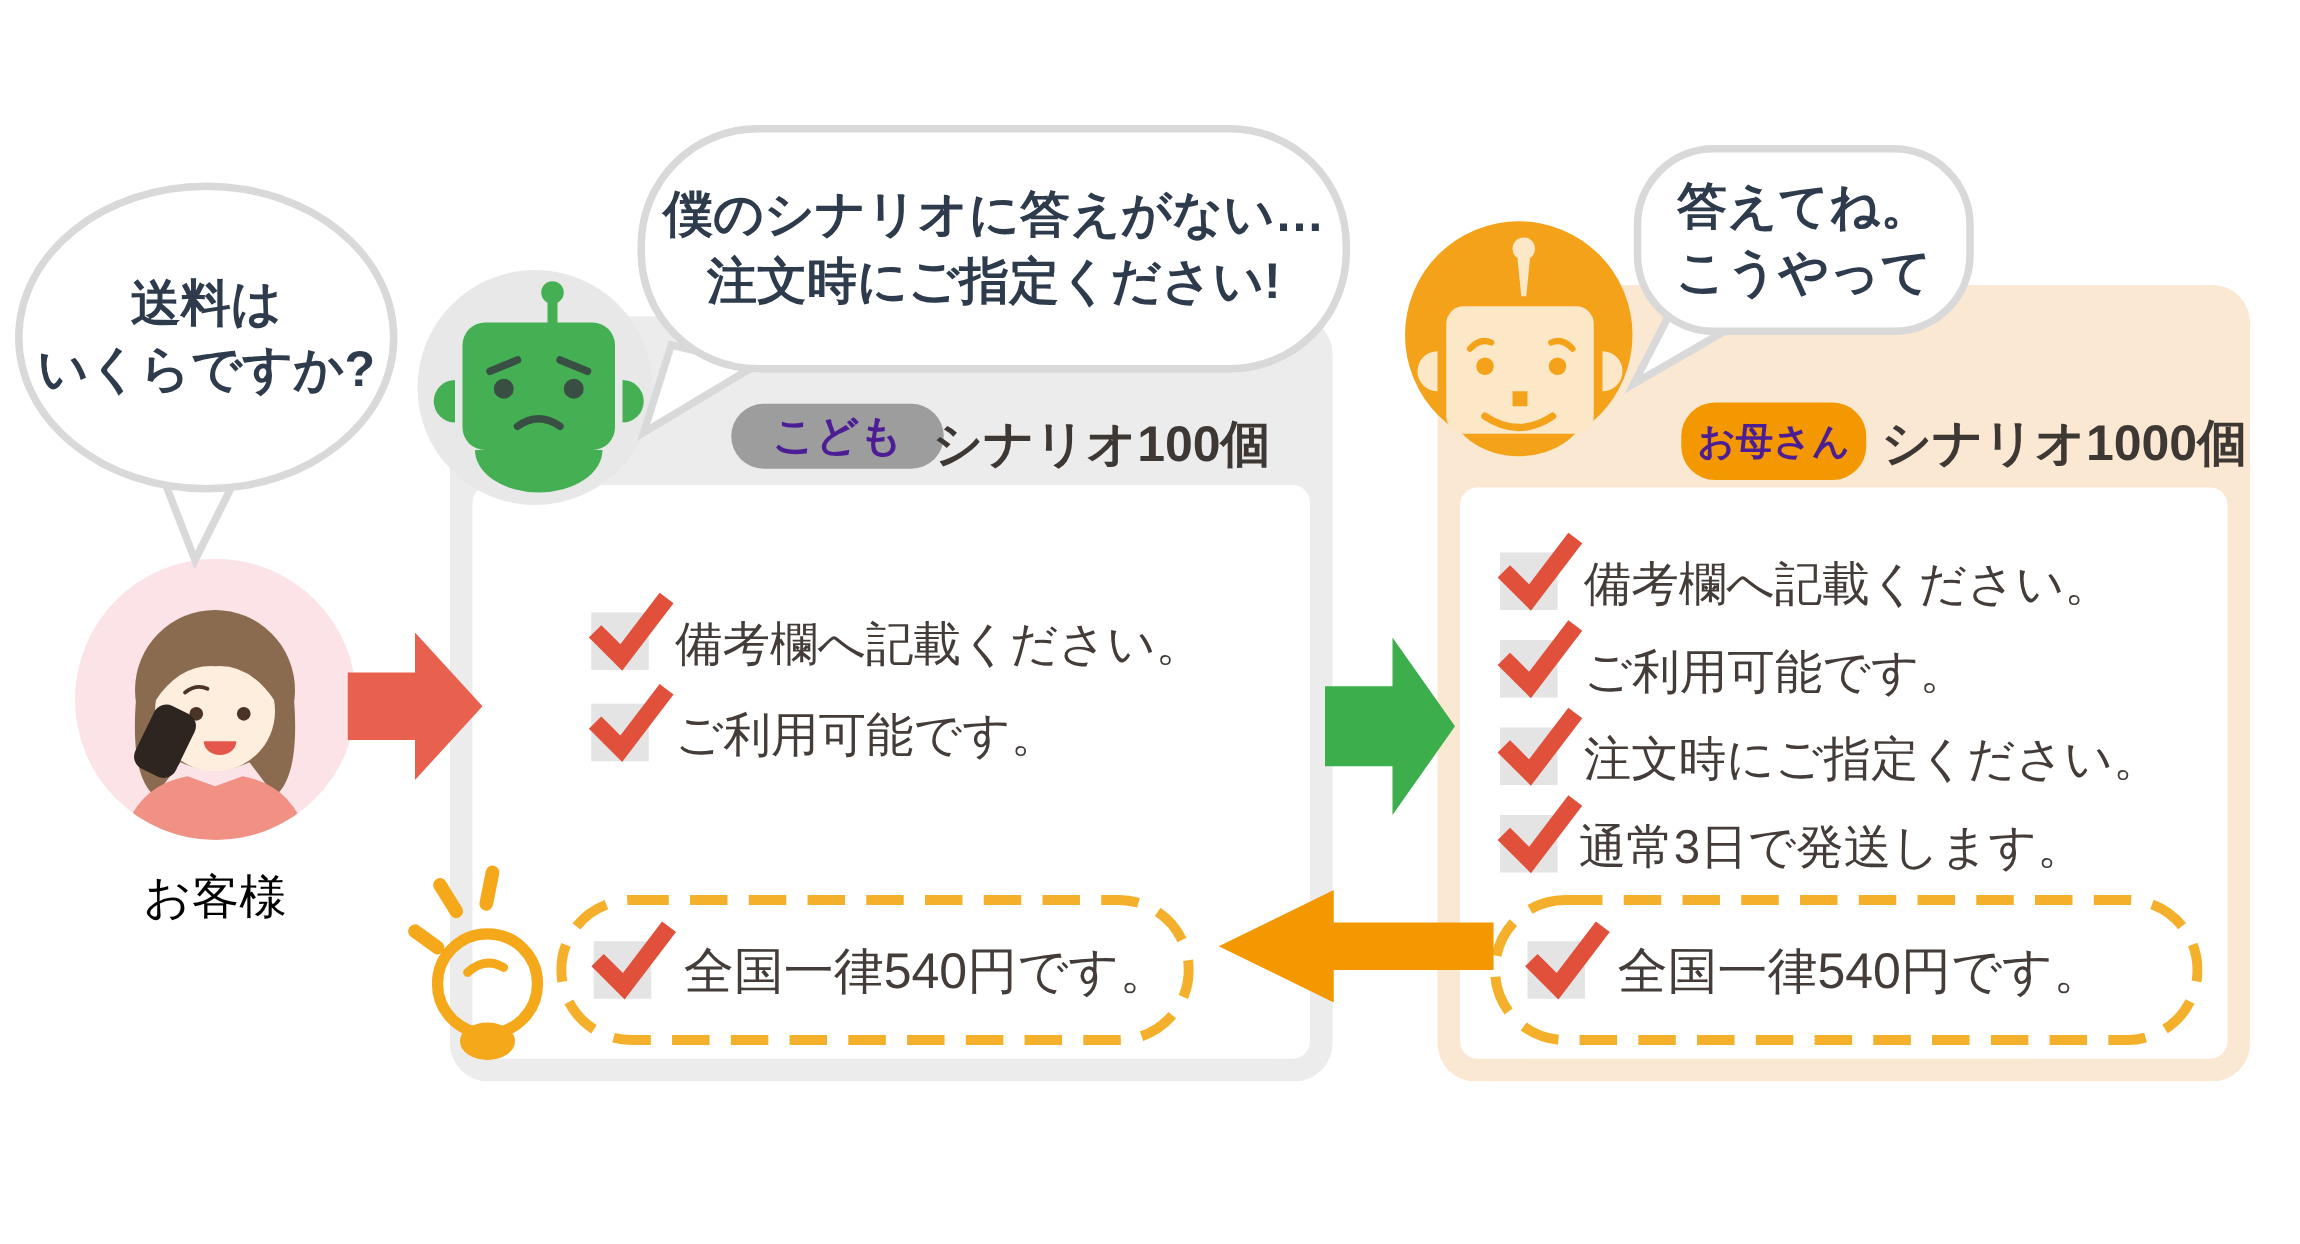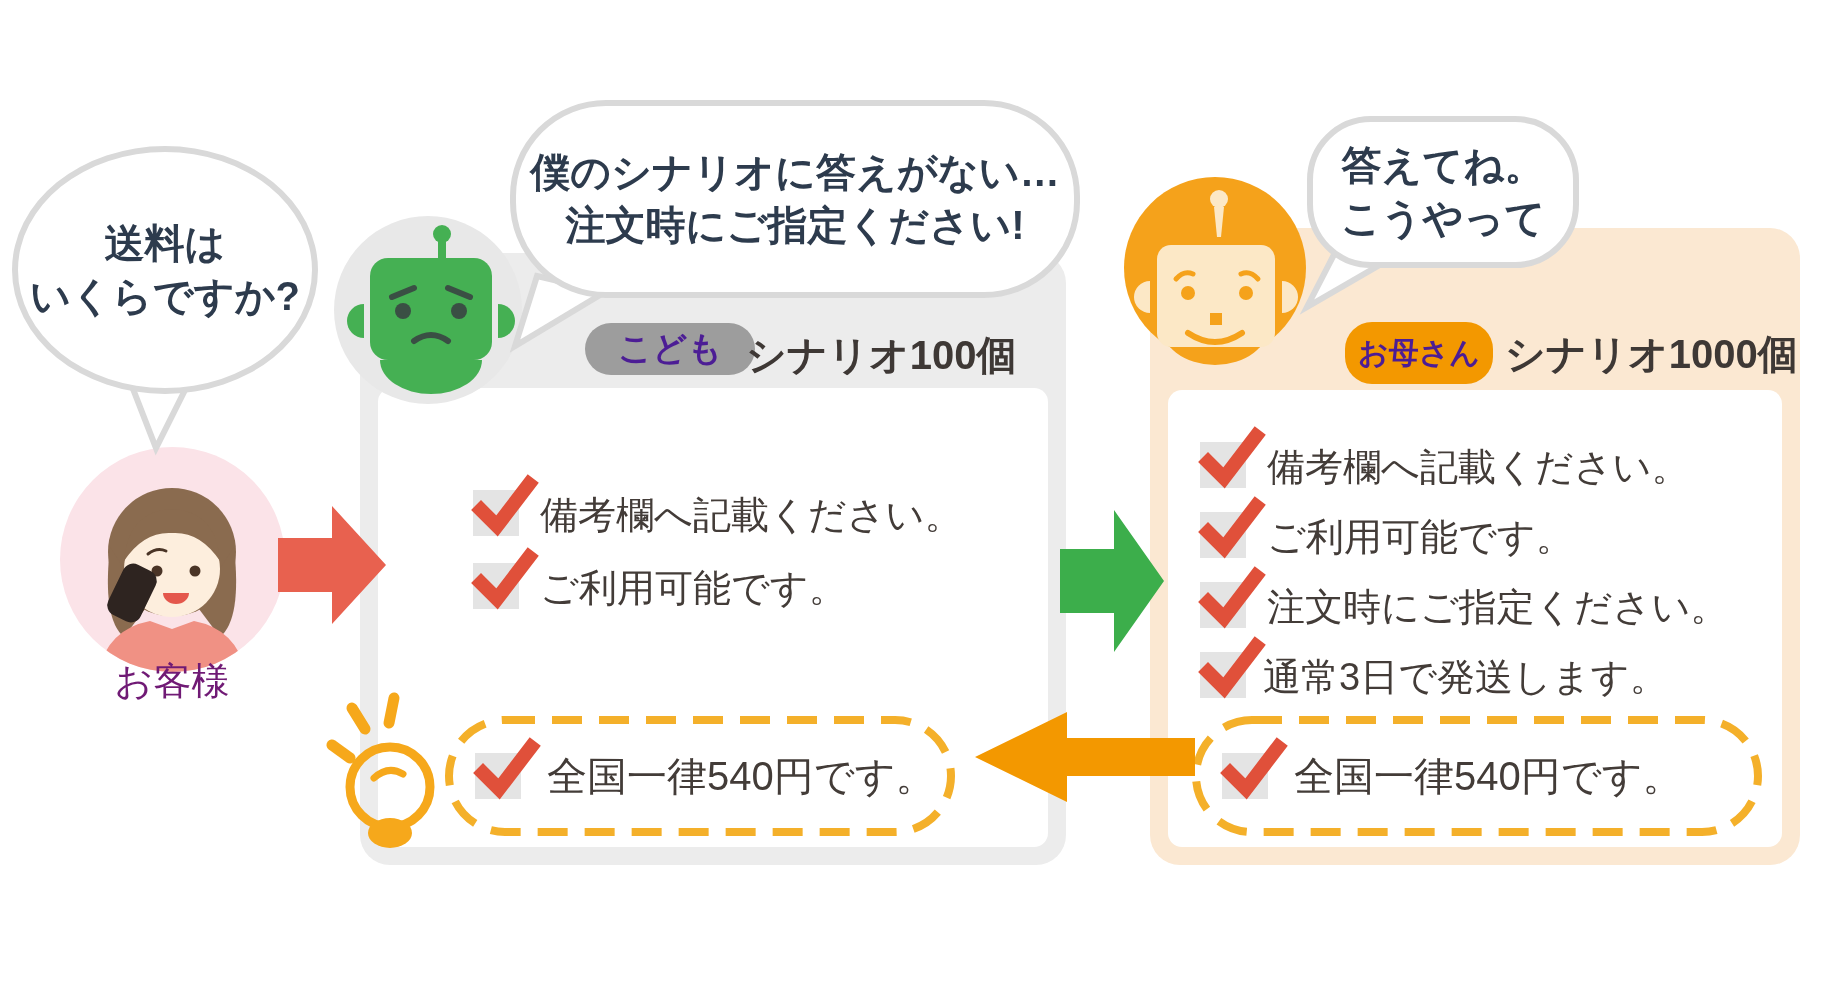--- a/index.html
+++ b/index.html
@@ -27,21 +27,21 @@
   
   .badge{
     position:absolute;z-index:3;color:#4c1d95;font-weight:bold;border-radius:27px;
     display:flex;align-items:center;justify-content:center;white-space:nowrap;
   }
   #badge-child{left:585px;top:323px;width:170px;height:52px;background:#9d9d9d;font-size:34px;}
   #badge-mother{left:1345px;top:322px;width:148px;height:62px;background:#f39800;font-size:30px;}
   .scenario-label{position:absolute;z-index:3;font-size:40px;font-weight:bold;color:#3e3835;white-space:nowrap;}
   #scenario-child{left:746px;top:328px;}
   #scenario-mother{left:1505px;top:327px;}
-  #customer-label{left:52px;top:656px;width:240px;text-align:center;font-size:38px;color:#701a75;z-index:3;}
+  #customer-label{left:52px;top:692px;width:240px;text-align:center;font-size:38px;color:#000000;z-index:3;}
   
   .check-row{position:absolute;display:flex;align-items:flex-start;gap:21px;z-index:3;}
   .checkbox{width:46px;height:46px;background:#e4e4e4;position:relative;flex:none;}
   .checkbox svg{position:absolute;left:-2px;top:-18px;overflow:visible;}
   .check-text{font-size:38px;color:#433c38;white-space:nowrap;}
   
   #avatar{left:60px;top:447px;width:225px;height:225px;border-radius:50%;background:#fbe3e8;overflow:hidden;z-index:3;}
   
   .dashed-box{position:absolute;z-index:3;}
   .dashed-box .answer-row{position:absolute;left:30px;top:0;height:100%;display:flex;align-items:center;gap:26px;}

